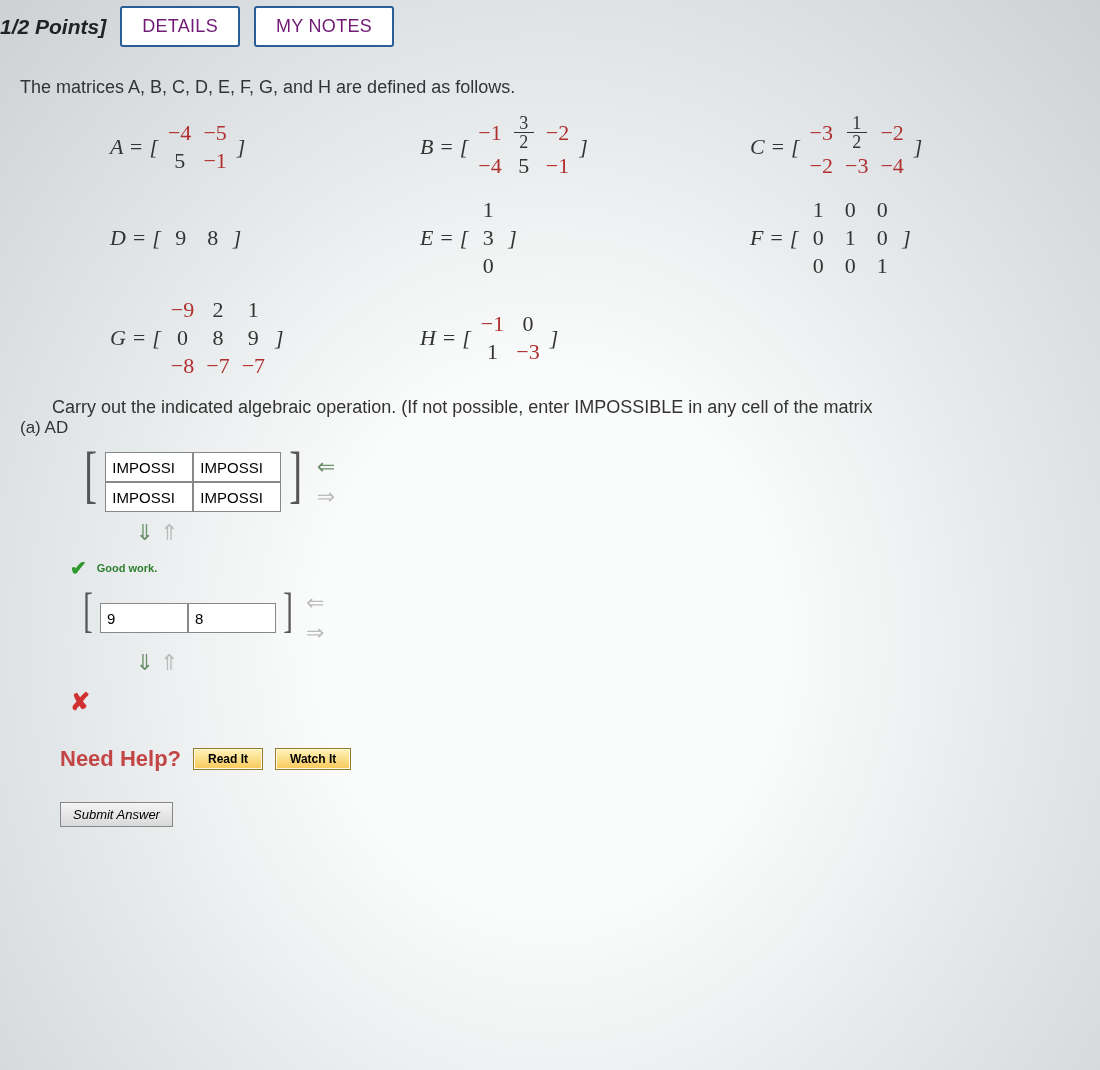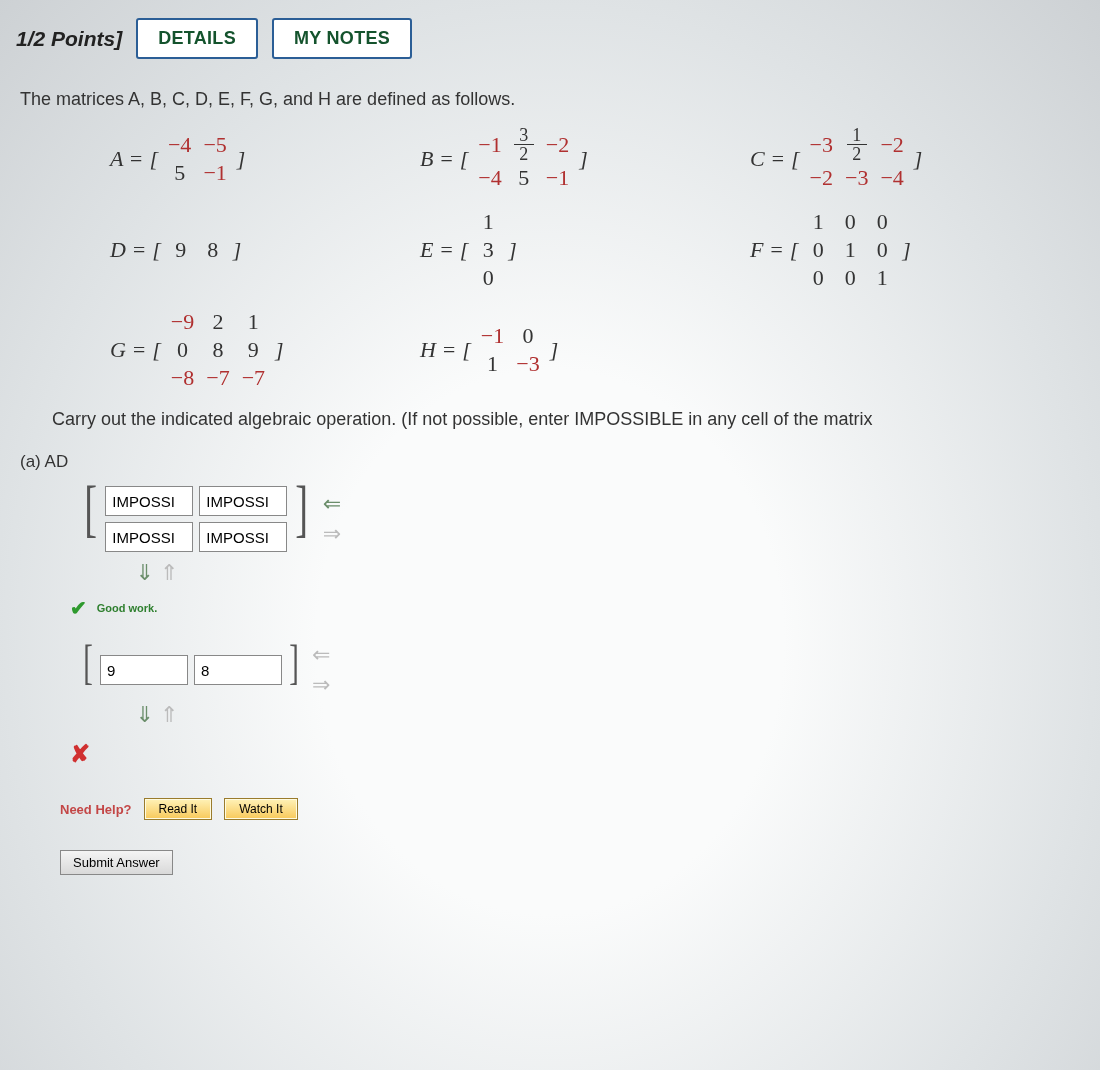--- a/index.html
+++ b/index.html
@@ -10,34 +10,33 @@
     color: #333;
     width: 1100px;
     height: 1070px;
     overflow: hidden;
     position: relative;
   }
   .header {
     display: flex;
     align-items: center;
     gap: 14px;
-    padding: 18px 0 10px 0;
-    margin-left: 16px;
+    padding: 6px 0 10px 0;
   }
   .points {
     font-weight: bold;
     font-size: 21px;
     color: #222;
     font-style: italic;
   }
   .tab-btn {
     border: 2px solid #2b5e96;
     background: #fff;
-    color: #14532d;
-    font-weight: bold;
+    color: #701a75;
+    font-weight: normal;
     font-size: 18px;
     padding: 8px 20px;
     border-radius: 3px;
     cursor: pointer;
     text-transform: uppercase;
     letter-spacing: .3px;
   }
   .book {
     font-weight: bold;
     font-size: 22px;
@@ -67,35 +66,35 @@
     text-align: center;
     align-items: center;
     padding: 2px 4px;
   }
   .grid span { min-width: 20px; }
   .neg { color: #b03030; }
   .frac { display:inline-flex; flex-direction:column; align-items:center; font-size:18px; line-height:1; }
   .frac .n { border-bottom:1.5px solid #333; padding:0 2px; }
   .frac .d { padding:0 2px; }
   .instruction { margin-top: 16px; margin-left: 32px; }
-  .q { margin-top: 22px; }
+  .q { }
   .q-label { font-family: Verdana, sans-serif; font-size:17px; }
   .ans-area { margin: 10px 0 0 60px; display:flex; align-items:center; }
   .bracket-l, .bracket-r {
     font-family: 'Times New Roman', serif;
     font-size: 64px;
     line-height: 52px;
     transform: scaleX(.6);
     color:#555;
     align-self:stretch;
   }
   .bracket-l.small, .bracket-r.small { font-size: 48px; line-height:40px; }
   .input-grid {
     display:inline-grid;
-    gap: 6px;
+    gap: 0;
     padding: 4px;
   }
   .ans-input {
     width: 88px;
     height: 30px;
     border: 1px solid #888;
     background:#fff;
     font-size:15px;
     padding: 0 6px;
     font-family: Verdana, sans-serif;
@@ -116,39 +115,40 @@
     margin:4px 0 0 22px;
     color:#6b8e6b;
     font-size:22px;
   }
   .arrows-horiz .dis { color:#bbb; }
   .feedback { margin: 10px 0 0 50px; display:flex; align-items:center; gap:10px; font-weight:bold; }
   .feedback .check { color:#2e9a2e; font-size:20px; }
   .feedback .text { color:#2e7f2e; font-size:11px; }
   .cross { color:#d03030; font-size:24px; font-weight:bold; margin: 12px 0 0 50px;}
   .need-help { margin: 30px 0 0 40px; display:flex; align-items:center; gap:12px; }
-  .need-help .lbl { color:#c34646; font-weight:bold; font-size:13px; }
+  .need-help .lbl { color:#c34646; font-weight:bold; font-size:22px; }
   .help-btn {
     background: linear-gradient(#fff2b8, #f8c95a);
     border: 1px solid #9a7b2c;
     font-size:12px;
-    font-weight:normal;
+    font-weight:bold;
     padding:3px 14px;
     cursor:pointer;
     box-shadow: inset 0 0 0 1px #fffbe0;
   }
   .submit {
     margin: 30px 0 0 40px;
   }
   .submit-btn {
     background: linear-gradient(#f4f4f4, #d9d9d9);
     border: 1px solid #888;
     font-size:13px;
     padding:4px 12px;
     cursor:pointer;
+    font-style:italic;
   }
 </style>
 </head>
 <body>
 
 <div class="header">
   <span class="points">1/2 Points]</span>
   <button class="tab-btn">DETAILS</button>
   <button class="tab-btn">MY NOTES</button>
 </div>

